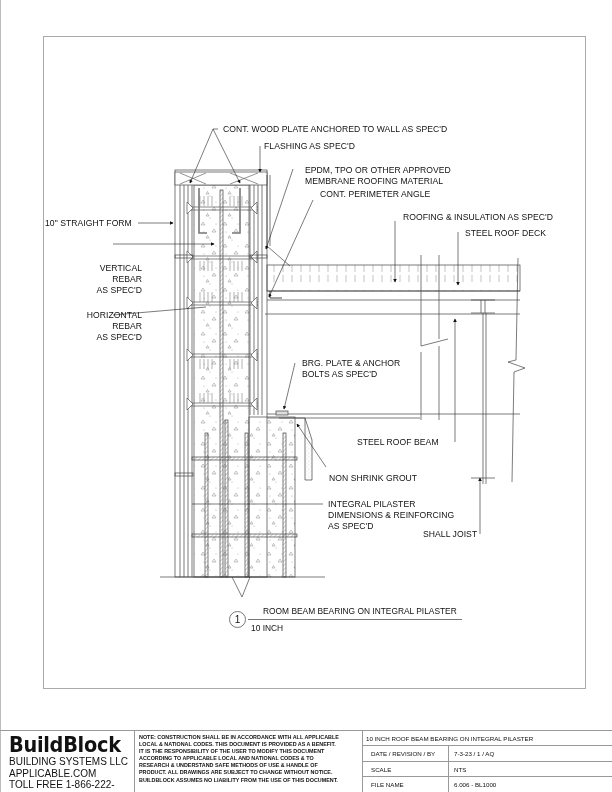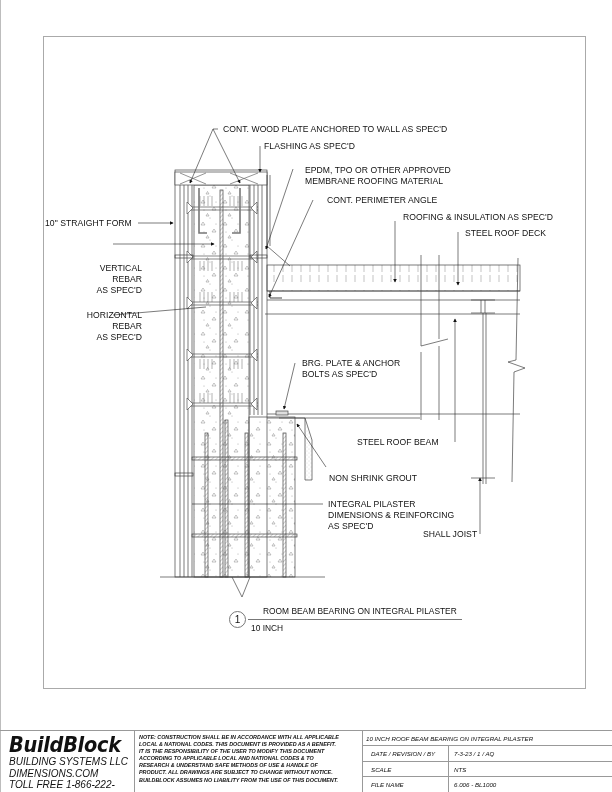--- a/index.html
+++ b/index.html
@@ -3,21 +3,21 @@
 <meta charset="utf-8">
 <style>
   html,body{margin:0;padding:0;background:#fff;}
   body{width:612px;height:792px;position:relative;overflow:hidden;font-family:"Liberation Sans",sans-serif;color:#111;}
   .page-edge{position:absolute;left:0;top:0;width:1px;height:792px;background:#bdbdbd;}
   .frame{position:absolute;left:43px;top:36px;width:543px;height:653px;border:1px solid #aaa;box-sizing:border-box;}
   svg.drawing{position:absolute;left:0;top:0;}
   .lbl{position:absolute;font-size:8.6px;line-height:11px;white-space:pre;color:#111;letter-spacing:0.05px;}
   .lbl.r{text-align:right;}
   
-  .tb{position:absolute;left:0;top:730px;width:612px;height:62px;border-top:1px solid #999;font-style:italic;}
+  .tb{position:absolute;left:0;top:730px;width:612px;height:62px;border-top:1px solid #999;}
   .tb-logo{position:absolute;left:0;top:0;width:135px;height:62px;border-right:1px solid #999;box-sizing:border-box;padding:4px 0 0 9px;}
   .logo-word{font-family:"DejaVu Sans",sans-serif;font-weight:bold;font-size:21px;line-height:21px;letter-spacing:-0.3px;transform:scaleX(0.92);transform-origin:left;display:block;}
   .logo-line{font-size:10px;line-height:11.5px;display:block;}
   .tb-note{position:absolute;left:135px;top:0;width:228px;height:62px;border-right:1px solid #999;box-sizing:border-box;padding:3px 0 0 4px;font-size:5.4px;line-height:7.1px;font-weight:bold;}
   .tb-info{position:absolute;left:363px;top:0;width:249px;height:62px;}
   .tb-title{position:absolute;left:0;top:0;width:249px;height:15px;border-bottom:1px solid #999;box-sizing:border-box;padding:4px 0 0 3px;font-size:6.2px;}
   .tb-row{position:absolute;left:0;width:249px;height:15.5px;border-bottom:1px solid #999;box-sizing:border-box;font-size:6.2px;}
   .tb-row .k{position:absolute;left:8px;top:4px;}
   .tb-row .v{position:absolute;left:91px;top:4px;}
   .tb-row .sep{position:absolute;left:85px;top:0;width:1px;height:15px;background:#999;}
@@ -170,21 +170,21 @@
     <path d="M326 467 L297 424" marker-end="url(#arr)"></path>
     <path d="M323 504 H192"></path>
     <path d="M480 534 V478" marker-end="url(#arr)"></path>
   </g>
 </svg>
 
 <div class="lbl" style="left:223px;top:124px;">CONT. WOOD PLATE ANCHORED TO WALL AS SPEC'D</div>
 <div class="lbl" style="left:264px;top:141px;">FLASHING AS SPEC'D</div>
 <div class="lbl" style="left:305px;top:165px;">EPDM, TPO OR OTHER APPROVED
 MEMBRANE ROOFING MATERIAL</div>
-<div class="lbl" style="left:320px;top:195px;margin-left:7px;">CONT. PERIMETER ANGLE</div>
+<div class="lbl" style="left:320px;top:189px;">CONT. PERIMETER ANGLE</div>
 <div class="lbl" style="left:403px;top:212px;">ROOFING &amp; INSULATION AS SPEC'D</div>
 <div class="lbl" style="left:465px;top:228px;">STEEL ROOF DECK</div>
 <div class="lbl" style="left:45px;top:218px;">10" STRAIGHT FORM</div>
 <div class="lbl r" style="left:80px;top:239px;width:62px;margin-top:24px;">VERTICAL
 REBAR
 AS SPEC'D</div>
 <div class="lbl r" style="left:70px;top:310px;width:72px;">HORIZONTAL
 REBAR
 AS SPEC'D</div>
 <div class="lbl" style="left:302px;top:358px;">BRG. PLATE &amp; ANCHOR
@@ -198,21 +198,21 @@
 
 <div class="caption-num">1</div>
 <div class="caption-title">ROOM BEAM BEARING ON INTEGRAL PILASTER</div>
 <div class="caption-rule"></div>
 <div class="caption-sub">10 INCH</div>
 
 <div class="tb">
   <div class="tb-logo">
     <span class="logo-word">BuildBlock</span>
     <span class="logo-line">BUILDING SYSTEMS LLC</span>
-    <span class="logo-line">DIMENSIONS.COM</span>
+    <span class="logo-line">APPLICABLE.COM</span>
     <span class="logo-line">TOLL FREE 1-866-222-2575</span>
   </div>
   <div class="tb-note" style="white-space:pre;">NOTE: CONSTRUCTION SHALL BE IN ACCORDANCE WITH ALL APPLICABLE
 LOCAL &amp; NATIONAL CODES. THIS DOCUMENT IS PROVIDED AS A BENEFIT.
 IT IS THE RESPONSIBILITY OF THE USER TO MODIFY THIS DOCUMENT
 ACCORDING TO APPLICABLE LOCAL AND NATIONAL CODES &amp; TO
 RESEARCH &amp; UNDERSTAND SAFE METHODS OF USE &amp; HANDLE OF
 PRODUCT. ALL DRAWINGS ARE SUBJECT TO CHANGE WITHOUT NOTICE.
 BUILDBLOCK ASSUMES NO LIABILITY FROM THE USE OF THIS DOCUMENT.</div>
   <div class="tb-info">

